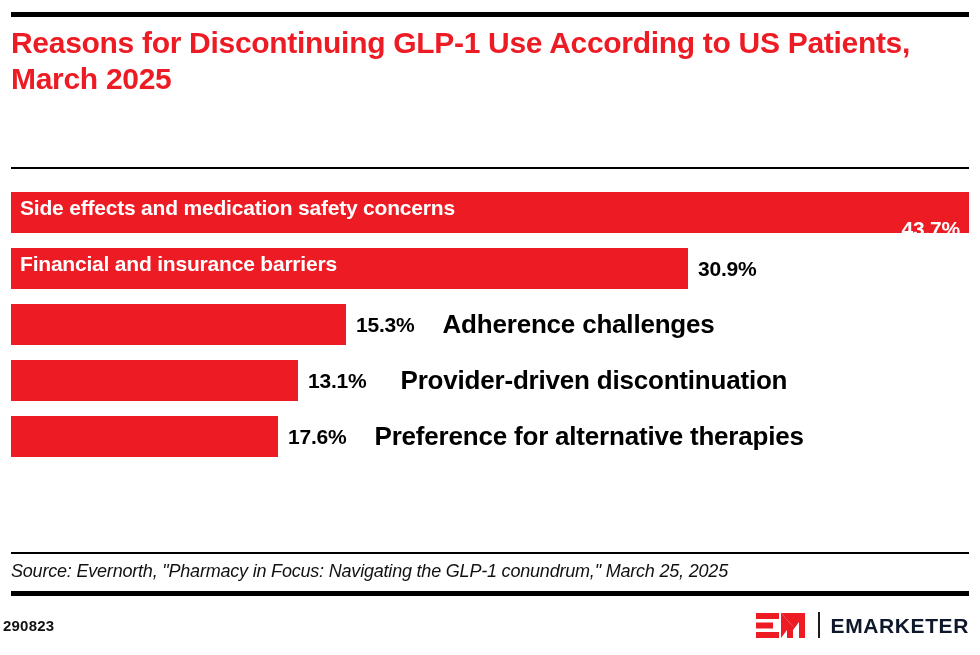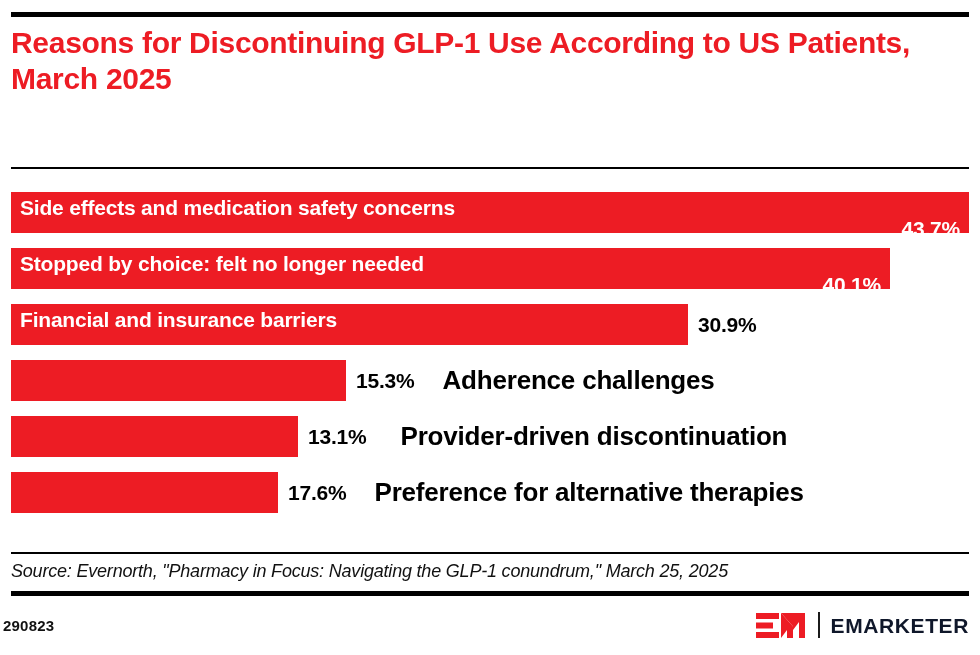--- a/index.html
+++ b/index.html
@@ -216,25 +216,20 @@
 
   <div class="title">Reasons for Discontinuing GLP-1 Use According to US Patients, March 2025</div>
 
   <div class="rule-thin-header"></div>
 
   <div class="bars">
       <div class="bar-row">
         <div class="bar-fill" style="width: 958px; background: rgb(237, 28, 36);"></div>
         <div class="bar-label-in">Side effects and medication safety concerns</div>
         <div class="bar-value-in" style="left: 949px; transform: translateX(-100%);">43.7%</div>
-      </div>
-      <div class="bar-row">
-        <div class="bar-fill" style="width: 879px; background: rgb(237, 28, 36);"></div>
-        <div class="bar-label-in">Stopped by choice: felt no longer needed</div>
-        <div class="bar-value-in" style="left: 870px; transform: translateX(-100%);">40.1%</div>
       </div>
       <div class="bar-row">
         <div class="bar-fill" style="width: 677px; background: rgb(237, 28, 36);"></div>
         <div class="bar-label-in">Financial and insurance barriers</div>
         <div class="bar-value-out" style="left: 687px;">30.9%</div>
       </div>
       <div class="bar-row">
         <div class="bar-fill" style="width: 335px; background: rgb(237, 28, 36);"></div>
         <div class="bar-label-out" style="left: 431.547px;">Adherence challenges</div>
         <div class="bar-value-out" style="left: 345px;">15.3%</div>

